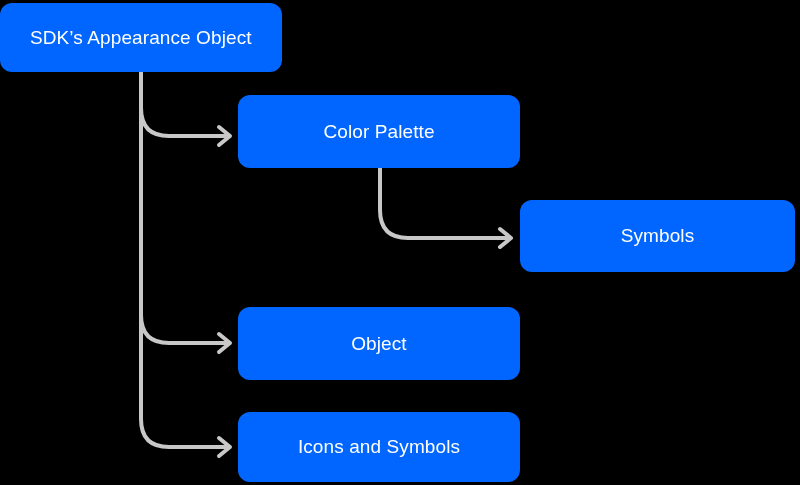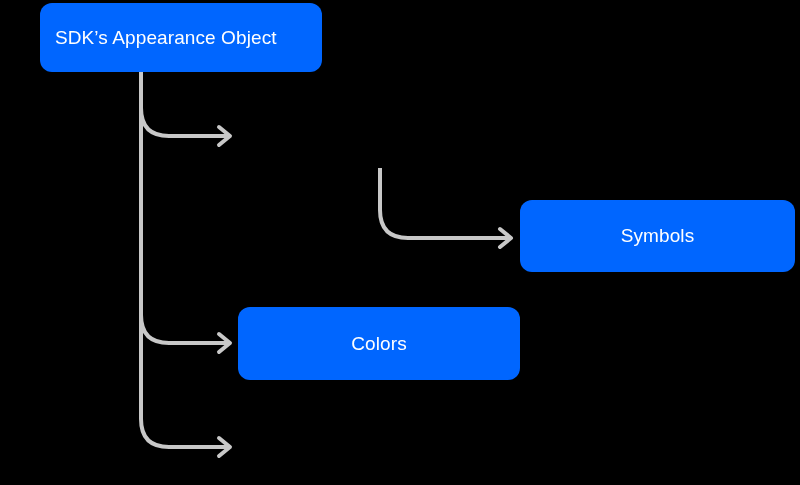--- a/index.html
+++ b/index.html
@@ -22,22 +22,21 @@
     color: #ffffff;
     font-size: 19px;
     font-weight: 400;
     letter-spacing: 0.1px;
     display: flex;
     align-items: center;
     box-sizing: border-box;
   }
   .node.left-align {
     justify-content: flex-start;
-    padding-left: 15px;
-    margin-left: 40px;
+    padding-left: 30px;
   }
   .node.center-align {
     justify-content: center;
   }
   .node-label {
     display: block;
     line-height: 1.15;
     white-space: nowrap;
   }
   #connectors {
@@ -67,23 +66,29 @@
 
       <path d="M380,168 L380,210 Q380,238 408,238 L509,238"></path>
       <polyline points="500,229 511,238 500,247" stroke-linecap="round"></polyline>
     </g>
   </svg>
 
   <div class="node left-align" style="left:0px; top:3px; width:282px; height:69px;">
     <span class="node-label">SDK’s Appearance Object</span>
   </div>
 
+  <div class="node center-align" style="left:238px; top:95px; width:282px; height:73px;">
+    <span class="node-label">Color Palette</span>
+  </div>
 
   <div class="node center-align" style="left:520px; top:200px; width:275px; height:72px;">
     <span class="node-label">Symbols</span>
   </div>
 
   <div class="node center-align" style="left:238px; top:307px; width:282px; height:73px;">
-    <span class="node-label">Colors</span>
+    <span class="node-label">Object</span>
   </div>
 
+  <div class="node center-align" style="left:238px; top:412px; width:282px; height:70px;">
+    <span class="node-label">Icons and Symbols</span>
+  </div>
 
 </div>
 
 </body></html>

